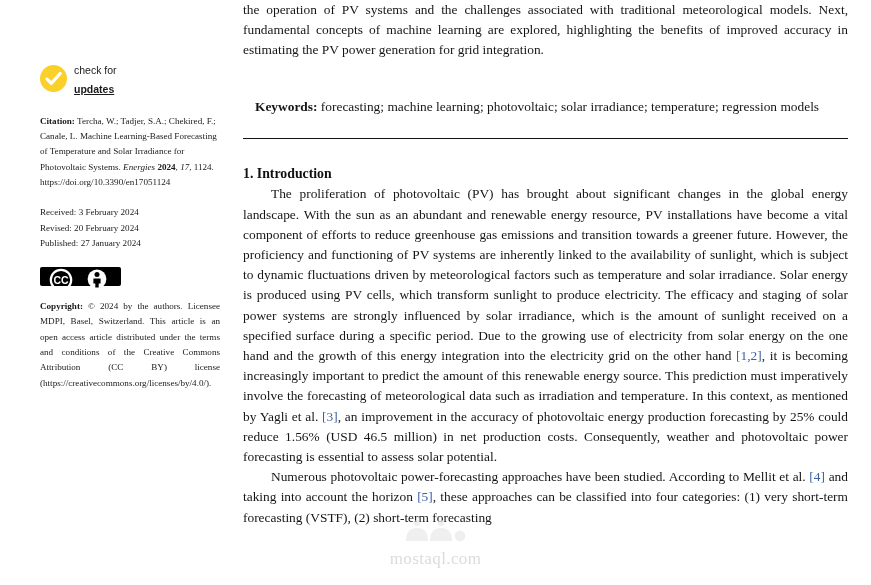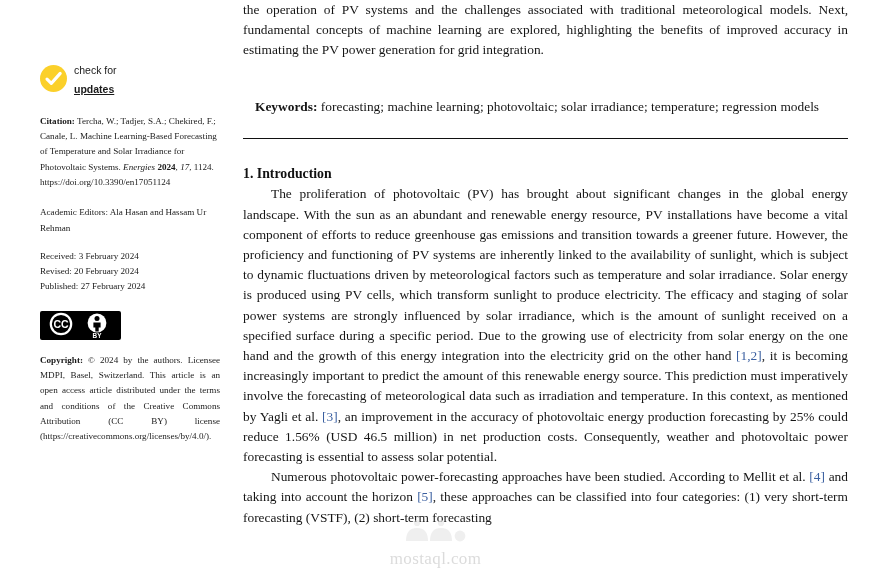--- a/index.html
+++ b/index.html
@@ -64,21 +64,21 @@
   .side-block i { font-style: italic; font-family: Liberation Serif, serif; }
 
   .dates-block {
     font-size: 9.1px;
     line-height: 15.3px;
     margin-bottom: 16px;
   }
 
   
   .cc-badge {
-    width: 81px; height: 29px;
+    width: 81px; height: 19px;
     background: #000;
     border-radius: 2px;
     position: relative;
     margin-bottom: 13px;
   }
   .cc-badge svg { position: absolute; left: 0; top: 0; }
 
   .copyright-block {
     font-size: 9.1px;
     line-height: 15.3px;
@@ -179,26 +179,25 @@
       <span class="check-words">
         <span class="l1">check for</span><br>
         <span class="l2">updates</span>
       </span>
     </div>
 
     <div class="side-block citation">
       <b>Citation:</b><span> Tercha, W.; Tadjer, S.A.; Chekired, F.; Canale, L. Machine Learning-Based Forecasting of Temperature and Solar Irradiance for Photovoltaic Systems. </span><i>Energies</i><b> 2024</b><span>, </span><i>17</i><span>, 1124.  https://doi.org/10.3390/en17051124</span>
     </div>
 
-    <div class="side-block">Academic Editors: Ala Hasan and Hassam Ur Rehman</div>
 
     <div class="dates-block">
       <div>Received: 3 February 2024</div>
       <div>Revised: 20 February 2024</div>
-      <div>Published: 27 February 2024</div>
+      <div>Published: 27 January 2024</div>
     </div>
 
     <div class="cc-badge">
       <svg width="81" height="29" viewBox="0 0 81 29" aria-hidden="true">
 
         <circle cx="21" cy="13" r="10.2" fill="none" stroke="#ffffff" stroke-width="2.2"></circle>
         <text x="21" y="17.2" font-family="Liberation Sans, sans-serif" font-size="10.5" font-weight="700" fill="#ffffff" text-anchor="middle">CC</text>
 
         <circle cx="57" cy="12" r="9.4" fill="#ffffff"></circle>
         <circle cx="57" cy="7.6" r="2.5" fill="#000000"></circle>

